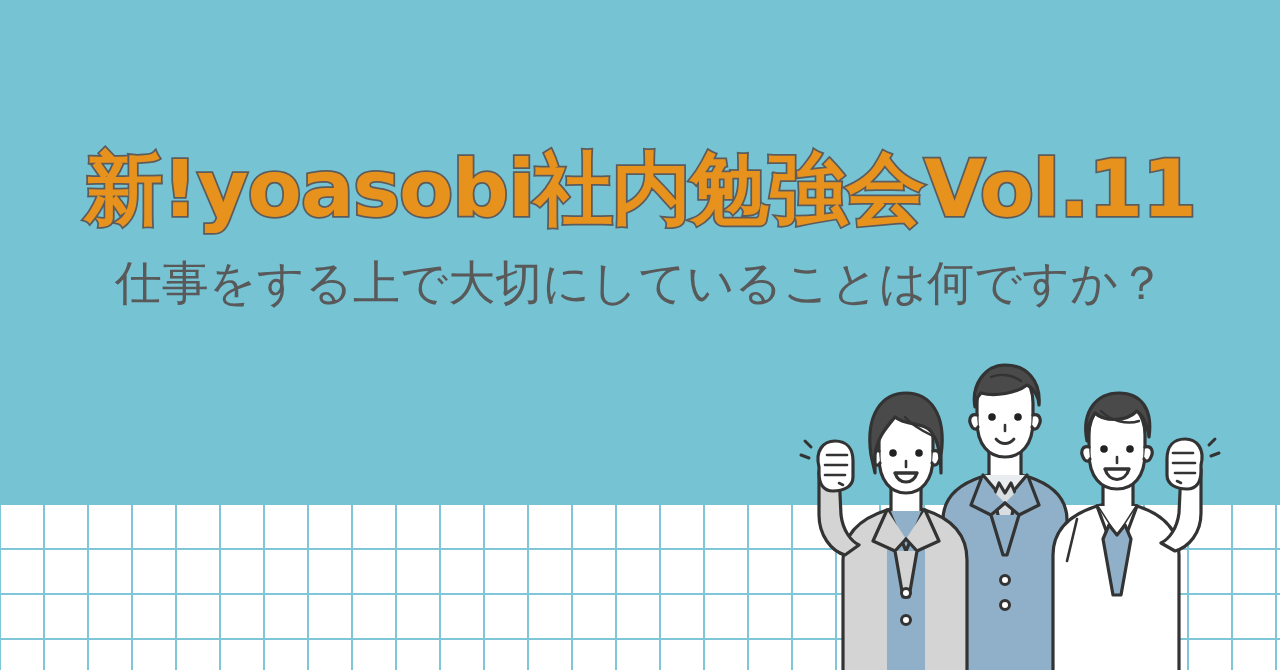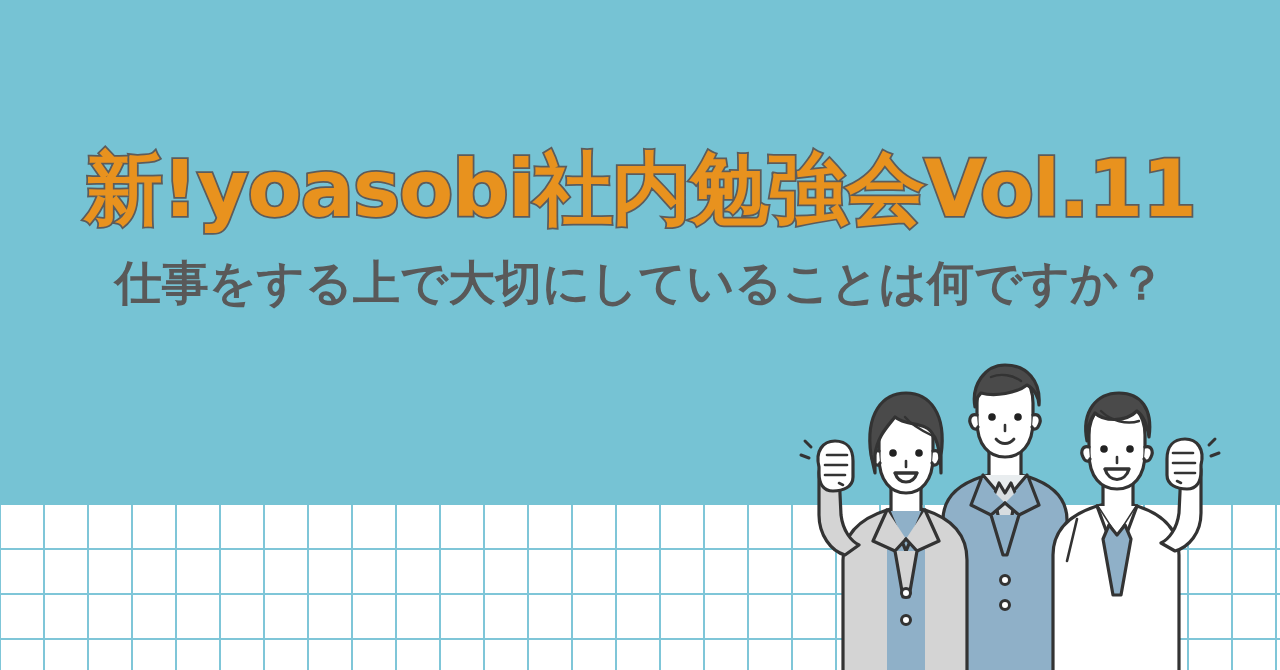--- a/index.html
+++ b/index.html
@@ -70,21 +70,21 @@
     white-space: nowrap;
   }
 
   .subtitle {
     position: absolute;
     left: 0;
     top: 256px;
     width: 1280px;
     font-family: "DejaVu Sans", "Liberation Sans", sans-serif;
     font-size: 47px;
-    font-weight: bold;
+    font-weight: normal;
     letter-spacing: 0px;
     color: #595959;
     line-height: 1.15;
     white-space: nowrap;
     text-align: center;
   }
 
   
   .illustration {
     position: absolute;

